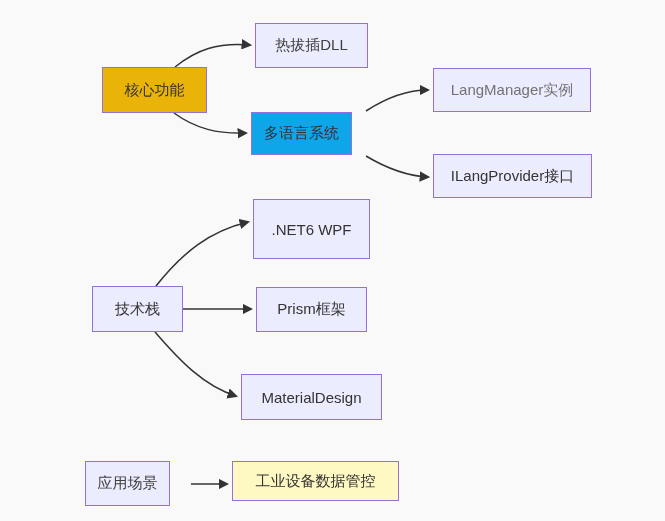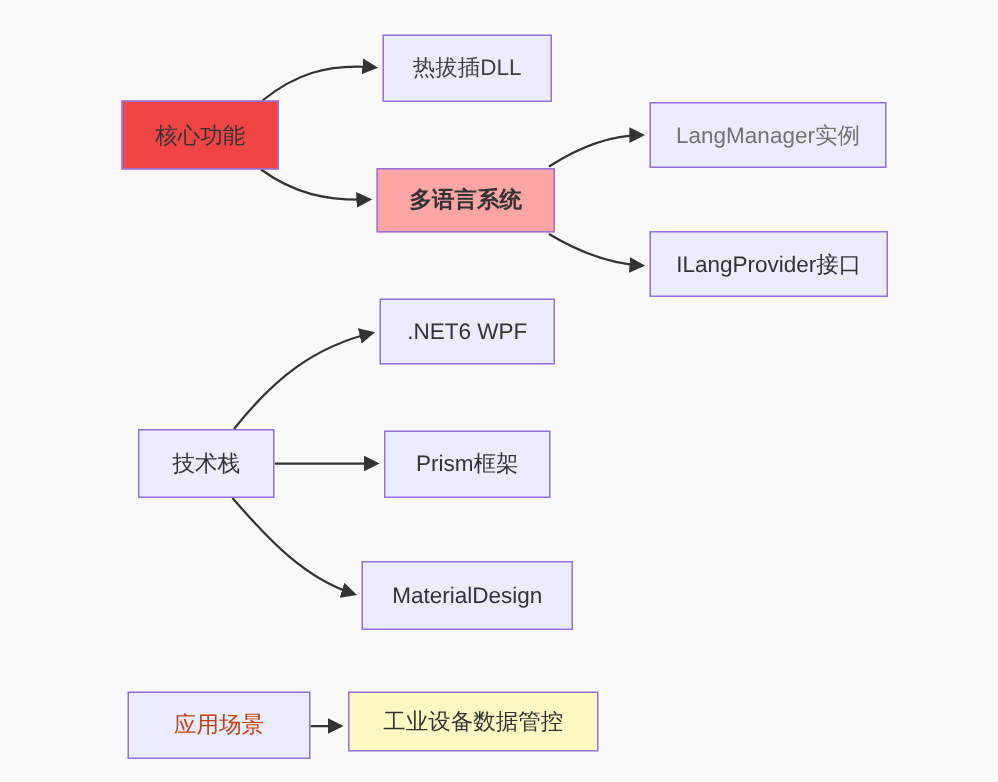--- a/index.html
+++ b/index.html
@@ -51,46 +51,46 @@
     </defs>
   <path d="M175,67 C196,50 218,42 250,45" class="edge" stroke="#333333" marker-end="url(#arrowhead)"></path>
       <path d="M174,113 C196,129 218,134 246,133" class="edge" stroke="#333333" marker-end="url(#arrowhead)"></path>
       <path d="M366,111 C386,98 408,90 428,90" class="edge" stroke="#333333" marker-end="url(#arrowhead)"></path>
       <path d="M366,156 C386,168 408,176 428,177" class="edge" stroke="#333333" marker-end="url(#arrowhead)"></path>
       <path d="M156,286 C183,252 210,231 248,222" class="edge" stroke="#333333" marker-end="url(#arrowhead)"></path>
       <path d="M183,309 L251,309" class="edge" stroke="#333333" marker-end="url(#arrowhead)"></path>
       <path d="M155,332 C180,361 204,386 236,396" class="edge" stroke="#333333" marker-end="url(#arrowhead)"></path>
       <path d="M191,484 L227,484" class="edge" stroke="#333333" marker-end="url(#arrowhead)"></path>
     </svg>
-<div class="node" style="left: 81px; top: 67px; width: 105px; height: 46px; background: #ef4444; border-color: rgb(147, 112, 219); color: rgb(51, 51, 51);">
+<div class="node" style="left: 102px; top: 67px; width: 105px; height: 46px; background: #eab308; border-color: rgb(147, 112, 219); color: rgb(51, 51, 51);">
       <span>核心功能</span>
     </div>
     <div class="node" style="left: 255px; top: 23px; width: 113px; height: 45px; background: rgb(236, 236, 255); border-color: rgb(147, 112, 219); color: #404040;">
       <span>热拔插DLL</span>
     </div>
-    <div class="node" style="left: 251px; top: 112px; width: 119px; height: 43px; background: #fca5a5; border-color: rgb(147, 112, 219); color: rgb(51, 51, 51); font-weight: bold;">
+    <div class="node" style="left: 251px; top: 112px; width: 101px; height: 43px; background: #0ea5e9; border-color: rgb(147, 112, 219); color: rgb(51, 51, 51);">
       <span>多语言系统</span>
     </div>
     <div class="node" style="left: 433px; top: 68px; width: 158px; height: 44px; background: rgb(236, 236, 255); border-color: rgb(147, 112, 219); color: #737373;">
       <span>LangManager实例</span>
     </div>
     <div class="node" style="left: 433px; top: 154px; width: 159px; height: 44px; background: rgb(236, 236, 255); border-color: rgb(147, 112, 219); color: rgb(51, 51, 51);">
       <span>ILangProvider接口</span>
     </div>
-    <div class="node" style="left: 253px; top: 199px; width: 117px; height: 44px; background: rgb(236, 236, 255); border-color: rgb(147, 112, 219); color: rgb(51, 51, 51);">
+    <div class="node" style="left: 253px; top: 199px; width: 117px; height: 60px; background: rgb(236, 236, 255); border-color: rgb(147, 112, 219); color: rgb(51, 51, 51);">
       <span>.NET6 WPF</span>
     </div>
     <div class="node" style="left: 92px; top: 286px; width: 91px; height: 46px; background: rgb(236, 236, 255); border-color: rgb(147, 112, 219); color: rgb(51, 51, 51); justify-content: center;">
       <span>技术栈</span>
     </div>
     <div class="node" style="left: 256px; top: 287px; width: 111px; height: 45px; background: rgb(236, 236, 255); border-color: rgb(147, 112, 219); color: rgb(51, 51, 51);">
       <span>Prism框架</span>
     </div>
     <div class="node" style="left: 241px; top: 374px; width: 141px; height: 46px; background: rgb(236, 236, 255); border-color: rgb(147, 112, 219); color: rgb(51, 51, 51); align-items: center;">
       <span>MaterialDesign</span>
     </div>
-    <div class="node" style="left: 85px; top: 461px; width: 122px; height: 45px; background: rgb(236, 236, 255); border-color: rgb(147, 112, 219); color: #c2410c;">
+    <div class="node" style="left: 85px; top: 461px; width: 85px; height: 45px; background: rgb(236, 236, 255); border-color: rgb(147, 112, 219); color: #404040;">
       <span>应用场景</span>
     </div>
     <div class="node" style="left: 232px; top: 461px; width: 167px; height: 40px; background: #fef9c3; border-color: rgb(147, 112, 219); color: rgb(51, 51, 51);">
       <span>工业设备数据管控</span>
     </div>
   </div>
 
 </body></html>

